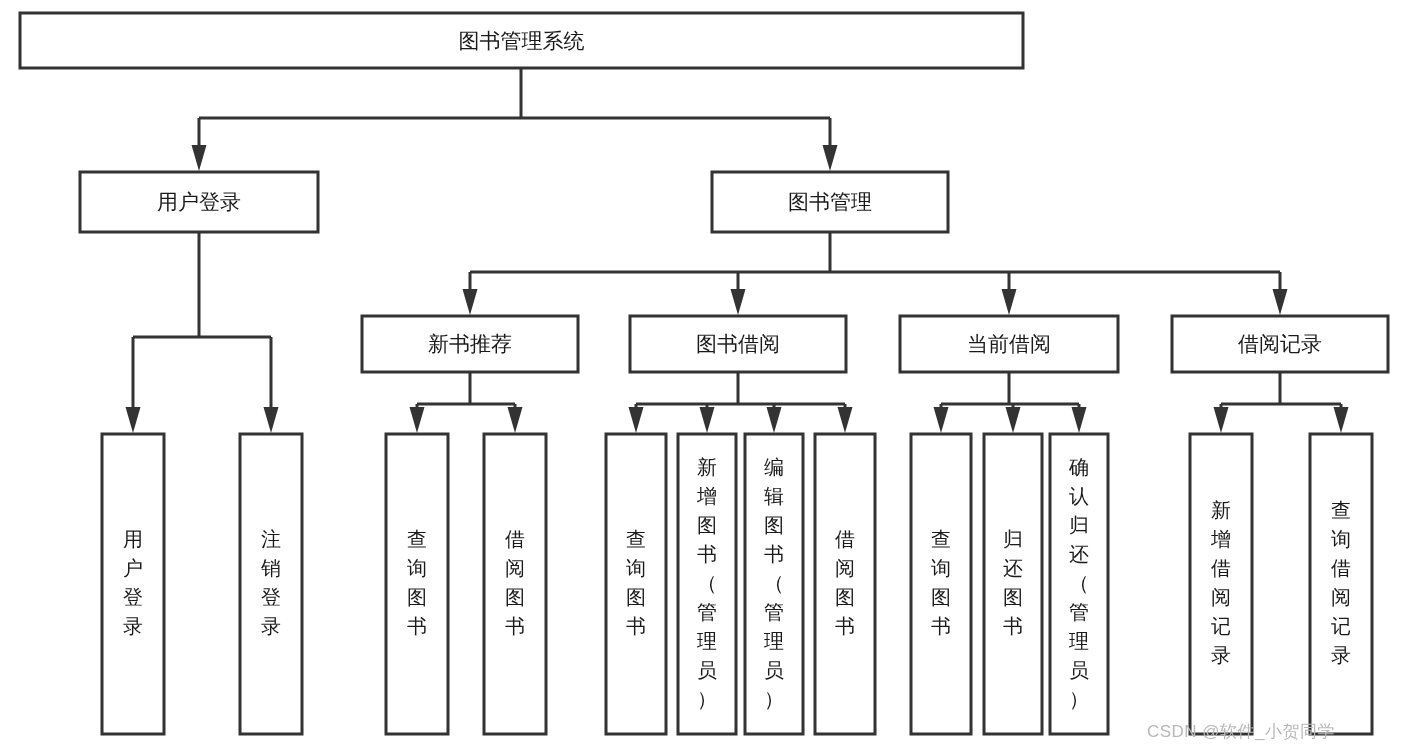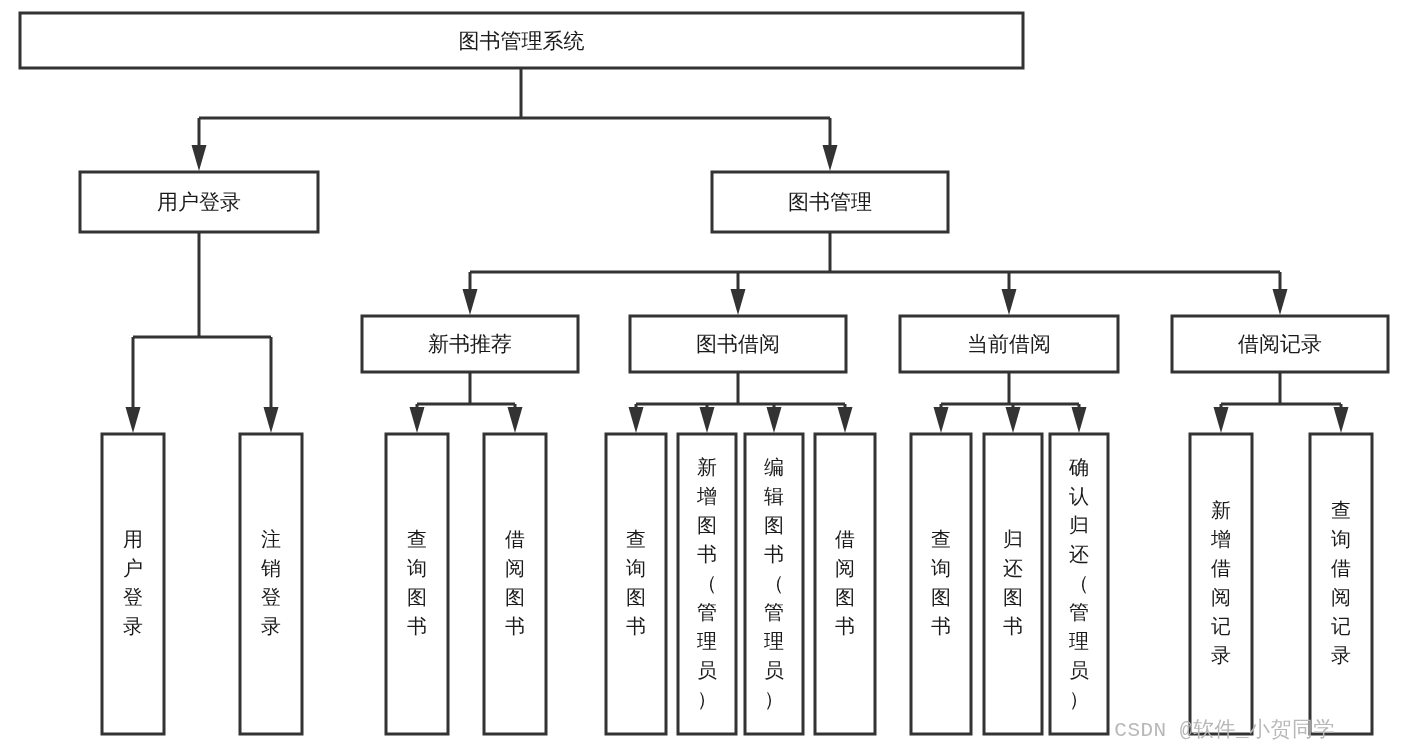--- a/index.html
+++ b/index.html
@@ -54,22 +54,22 @@
     font-family: "DejaVu Sans", "Liberation Sans", sans-serif;
     font-size: 20px;
     fill: #1a1a1a;
     text-anchor: middle;
     dominant-baseline: middle;
   }
   .watermark-text {
     position: absolute;
     right: 8px;
     bottom: 4px;
-    font-family: Liberation Mono, monospace;
-    font-size: 21px;
+    font-family: Liberation Sans, sans-serif;
+    font-size: 17px;
     color: #b8b8b8;
     white-space: nowrap;
     letter-spacing: 0.5px;
   }
 </style>
 </head>
 <body>
 
 <div id="diagram-root">
   <svg class="diagram-canvas" viewBox="0 0 1405 747" preserveAspectRatio="none">

